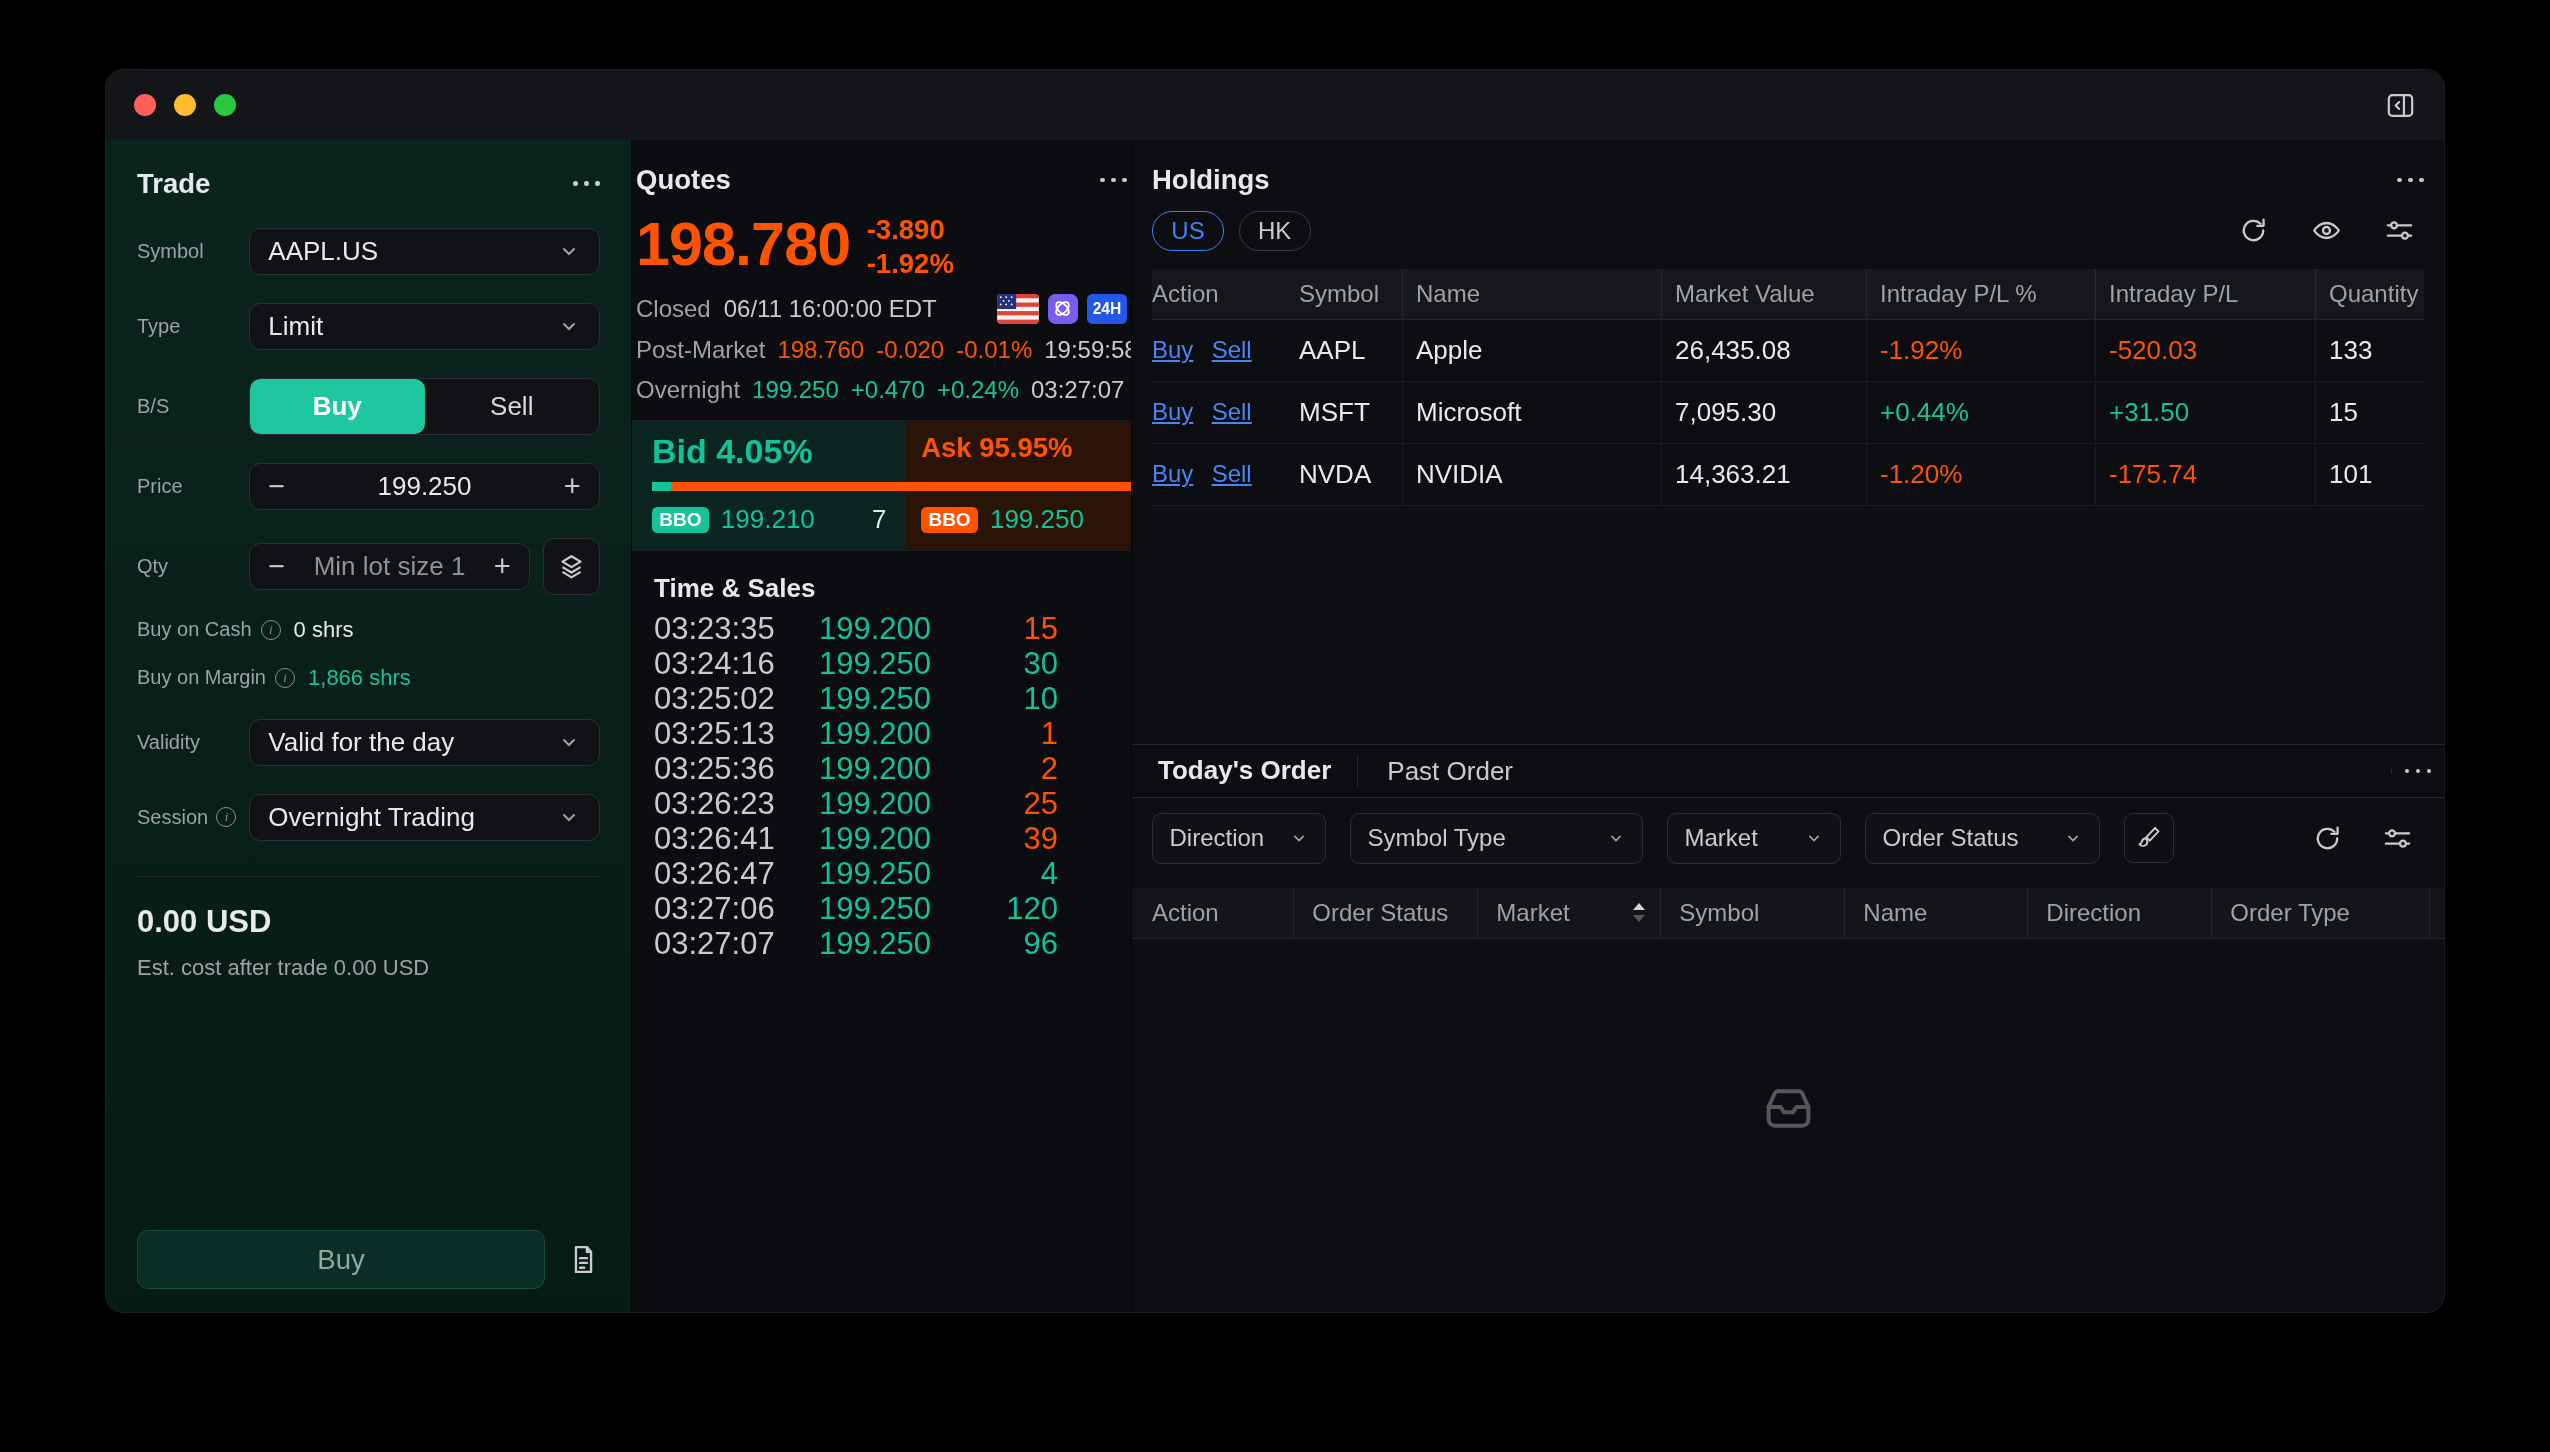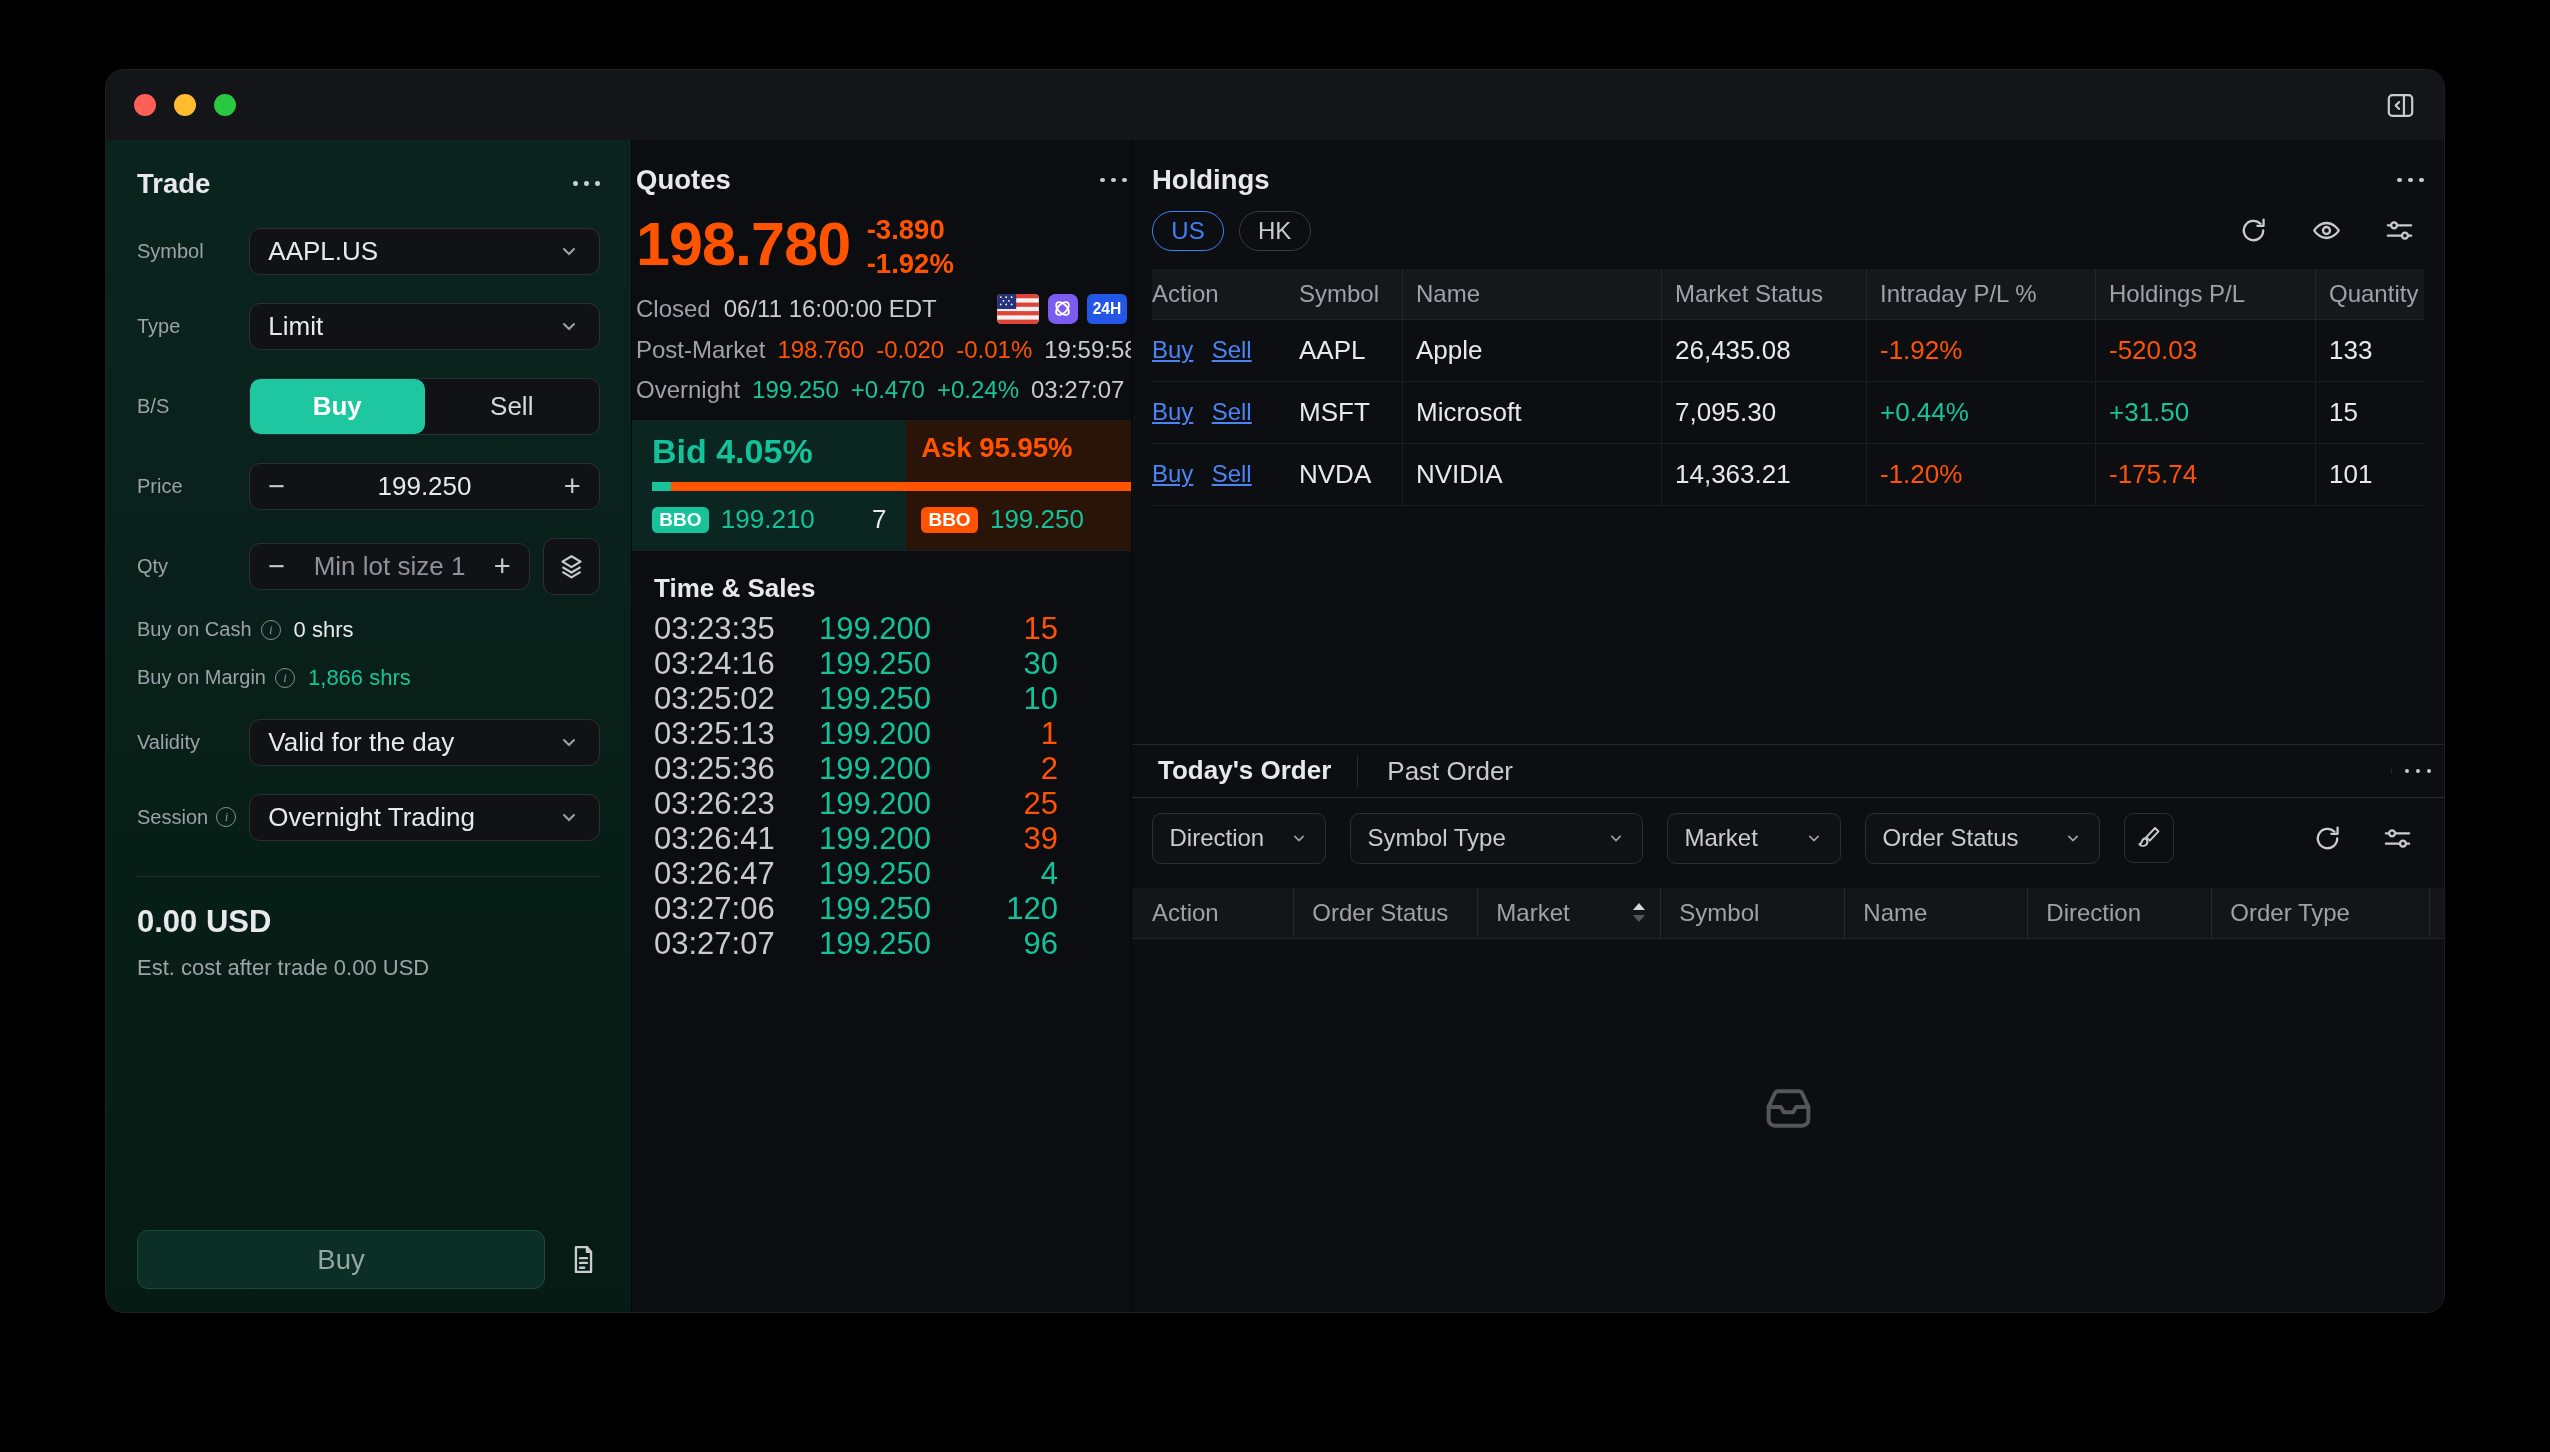--- a/index.html
+++ b/index.html
@@ -483,23 +483,23 @@
                 </svg>
             </span>
           </div>
         </div>
 
         <div class="htable">
           <div class="thead">
             <div class="c-action">Action</div>
             <div class="c-symbol">Symbol</div>
             <div class="c-name">Name</div>
-            <div class="c-mv">Market Status</div>
+            <div class="c-mv">Market Value</div>
             <div class="c-plpct">Intraday P/L %</div>
-            <div class="c-pl">Holdings P/L</div>
+            <div class="c-pl">Intraday P/L</div>
             <div class="c-qty">Quantity</div>
           </div>
 
             <div class="hrow">
               <div class="c-action">
                 <a class="alink">Buy</a>
                 <a class="alink">Sell</a>
               </div>
               <div class="c-symbol">AAPL</div>
               <div class="c-name">Apple</div>

